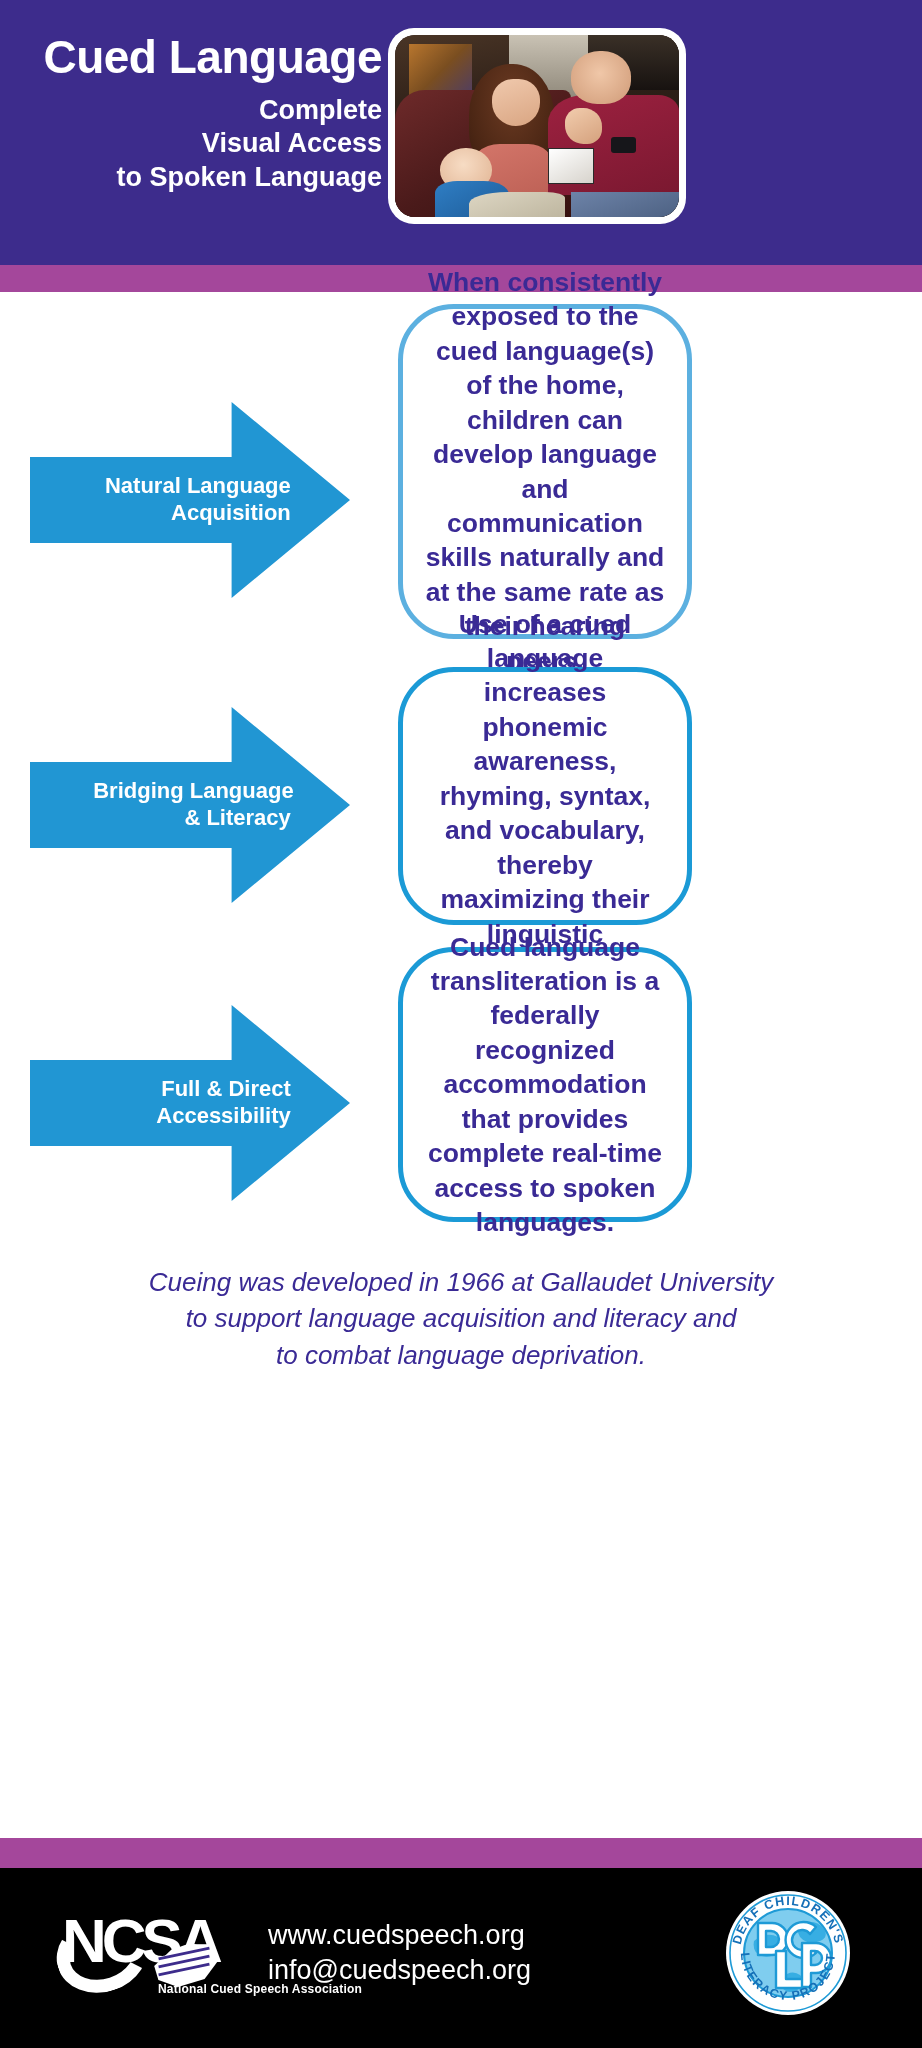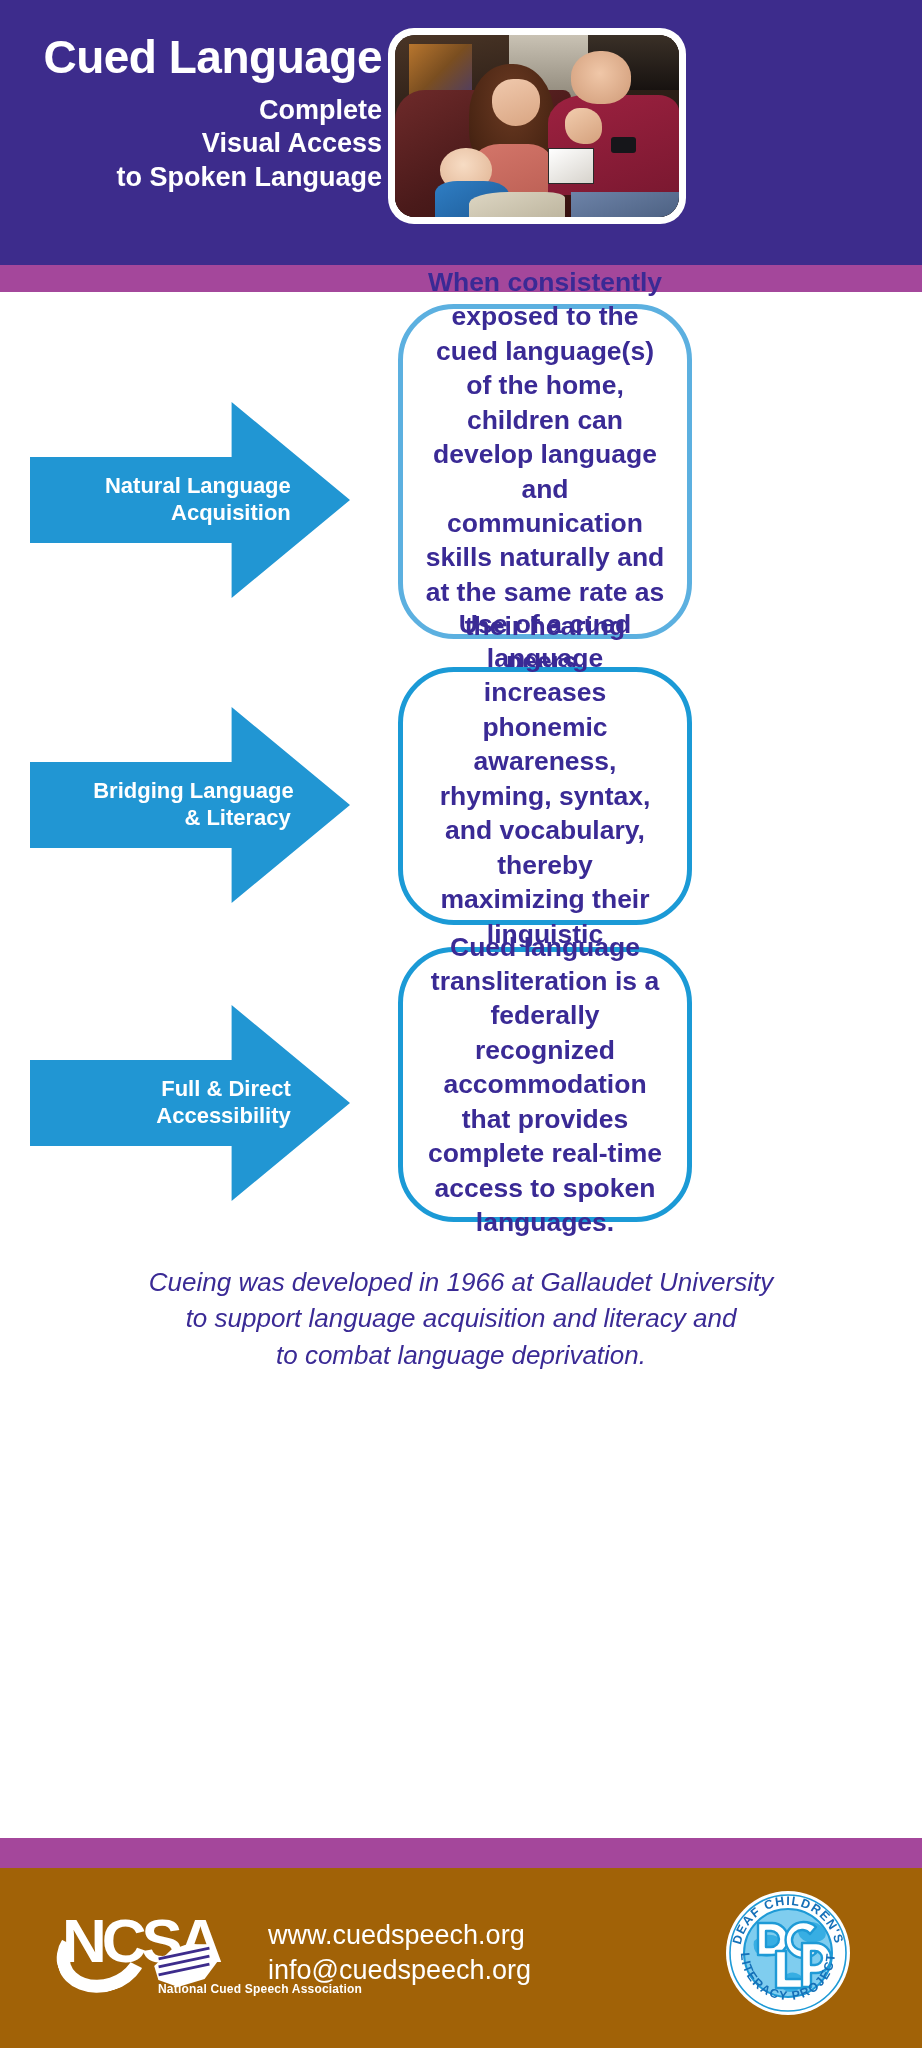--- a/index.html
+++ b/index.html
@@ -186,21 +186,21 @@
     text-align:center;
     color:#3a2a95; font-style:italic; font-size:26px; line-height:1.40;
     font-family:"Liberation Sans", sans-serif;
     margin-top:12px;
   }
   .note div { white-space:nowrap; }
 
   
   .footer {
     position:absolute; left:0; top:1868px; width:922px; height:180px;
-    background:#a16207;
+    background:#000000;
   }
   .ncsa {
     position:absolute; left:62px; top:42px; width:240px; height:86px;
   }
   .ncsa-word {
     position:absolute; left:0; top:0; width:100%;
     color:#ffffff; font-weight:bold; font-size:62px; letter-spacing:-5px;
     line-height:1; font-family:"Liberation Sans", sans-serif;
   }
   .ncsa-swoosh {

